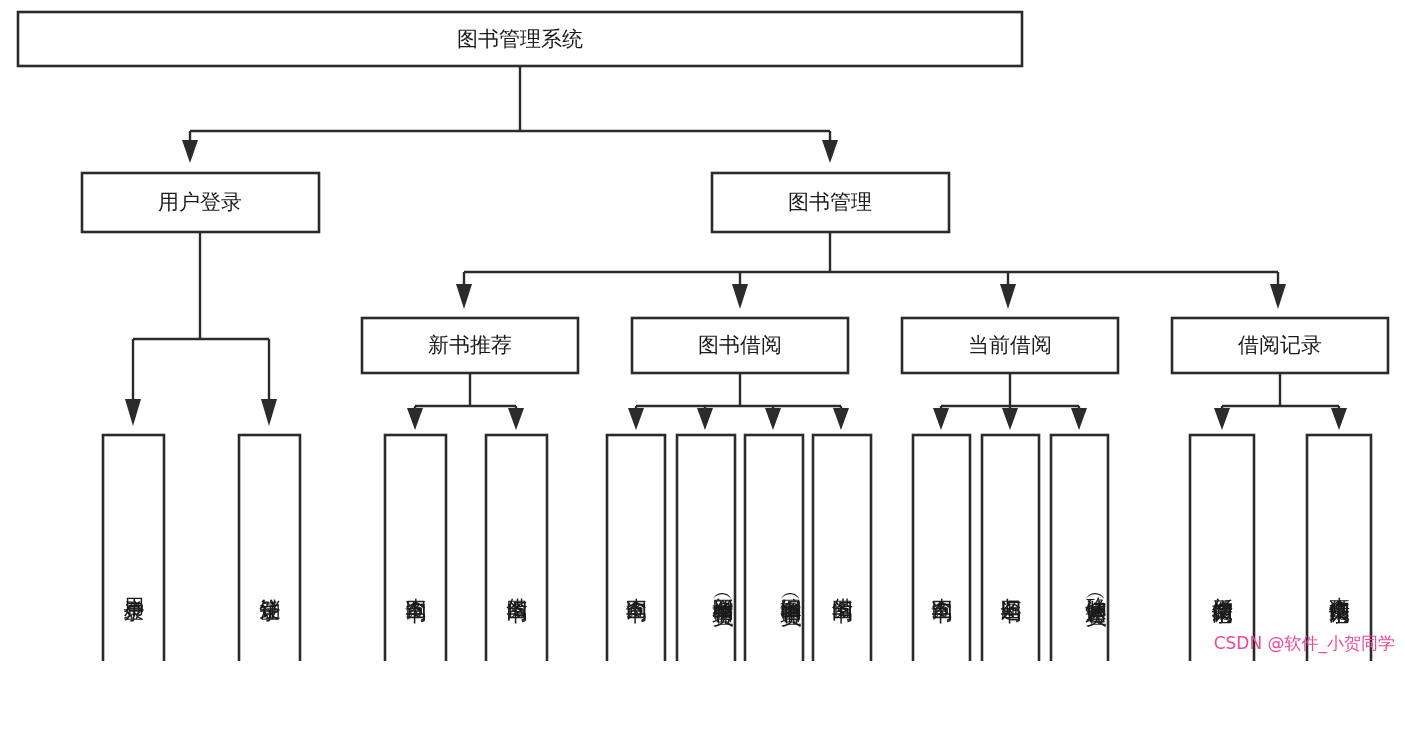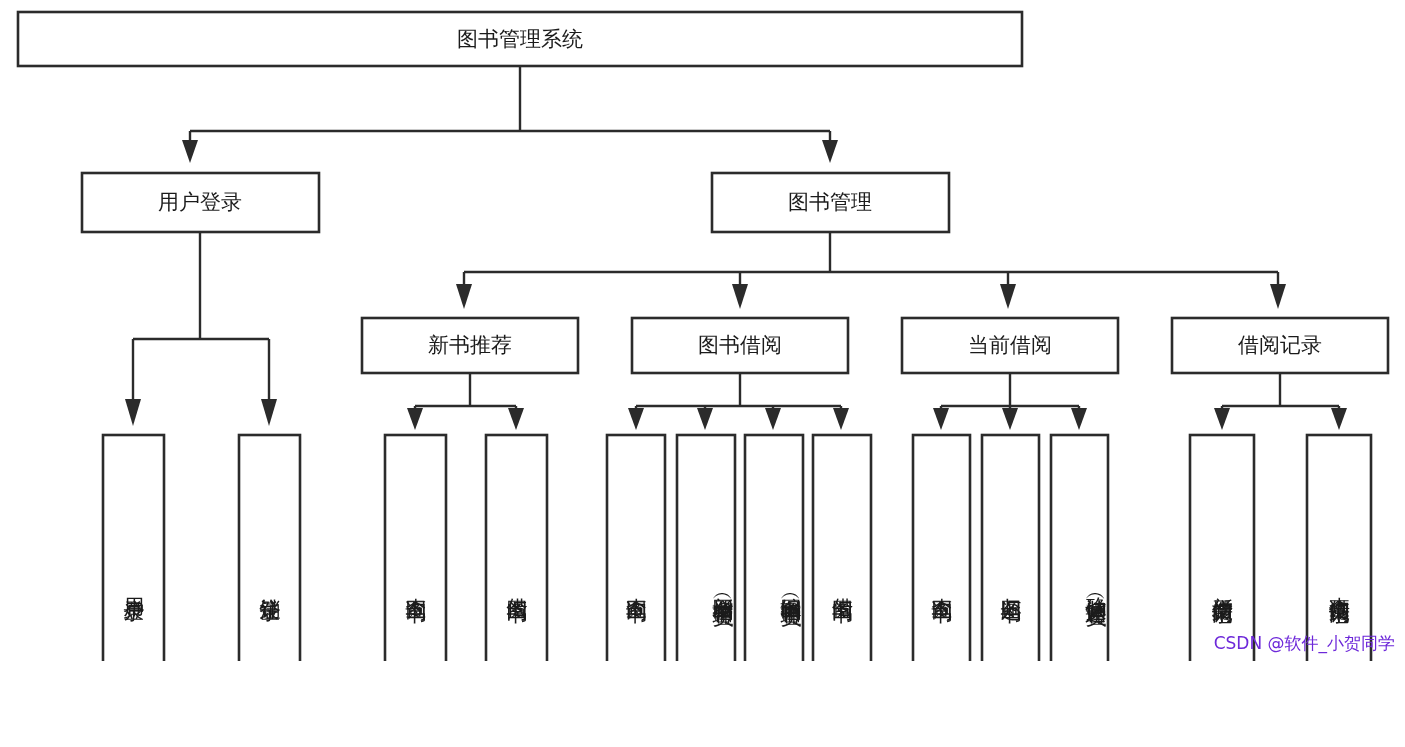--- a/index.html
+++ b/index.html
@@ -60,21 +60,21 @@
     white-space: nowrap;
     pointer-events: none;
     user-select: none;
   }
   .watermark {
     position: absolute;
     right: 10px;
     bottom: 6px;
     font-family: "DejaVu Sans", "Liberation Sans", sans-serif;
     font-size: 17px;
-    color: #6d28d9;
+    color: #ec4899;
     white-space: nowrap;
     user-select: none;
   }
 </style>
 </head>
 <body>
 
 <div id="diagram-root">
 
   <svg class="flow" viewBox="0 0 1405 747">

